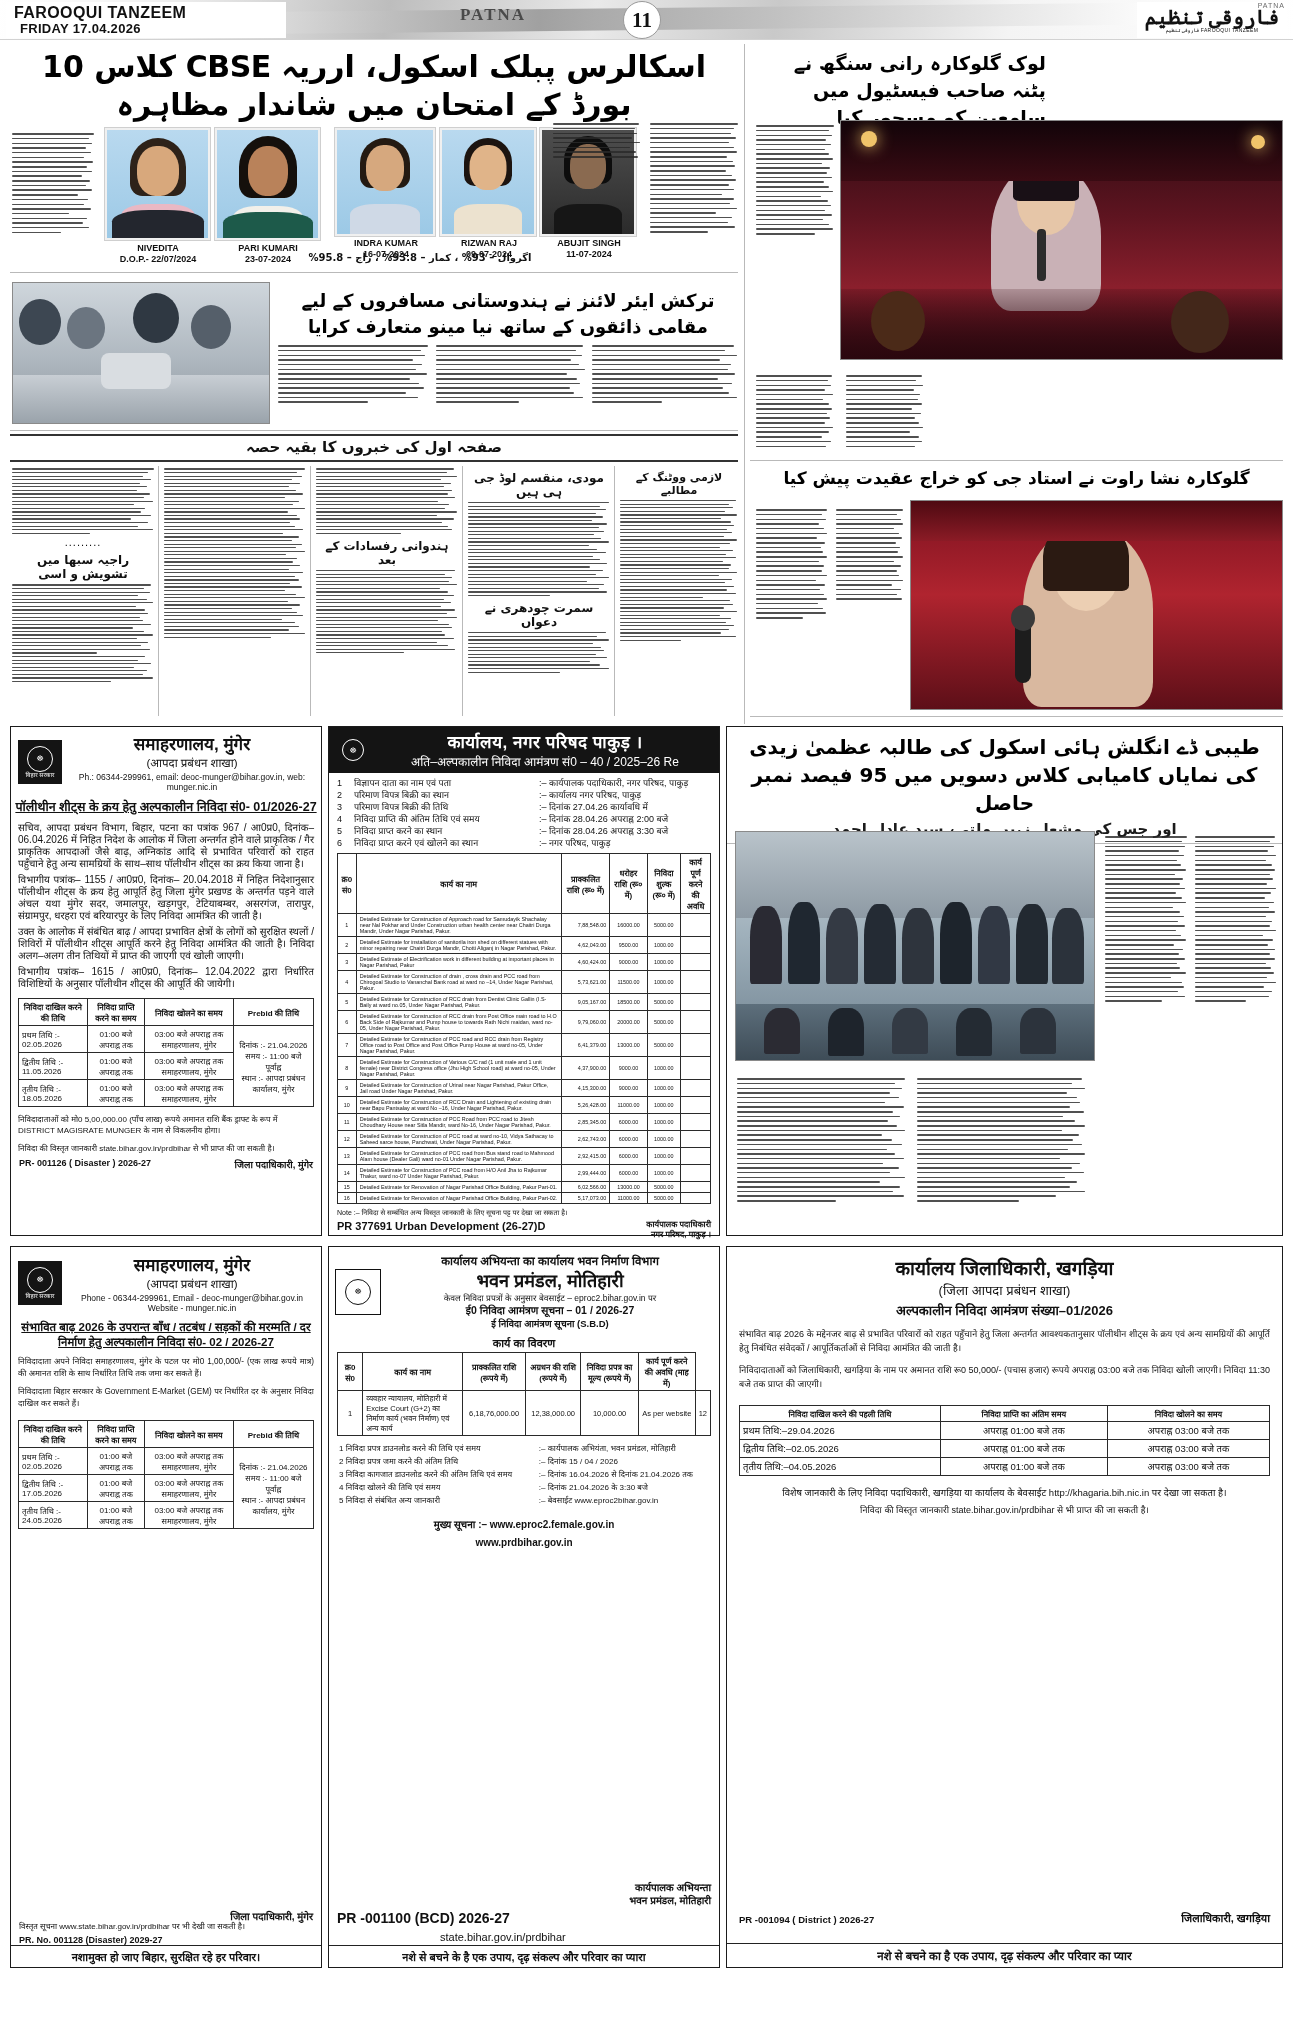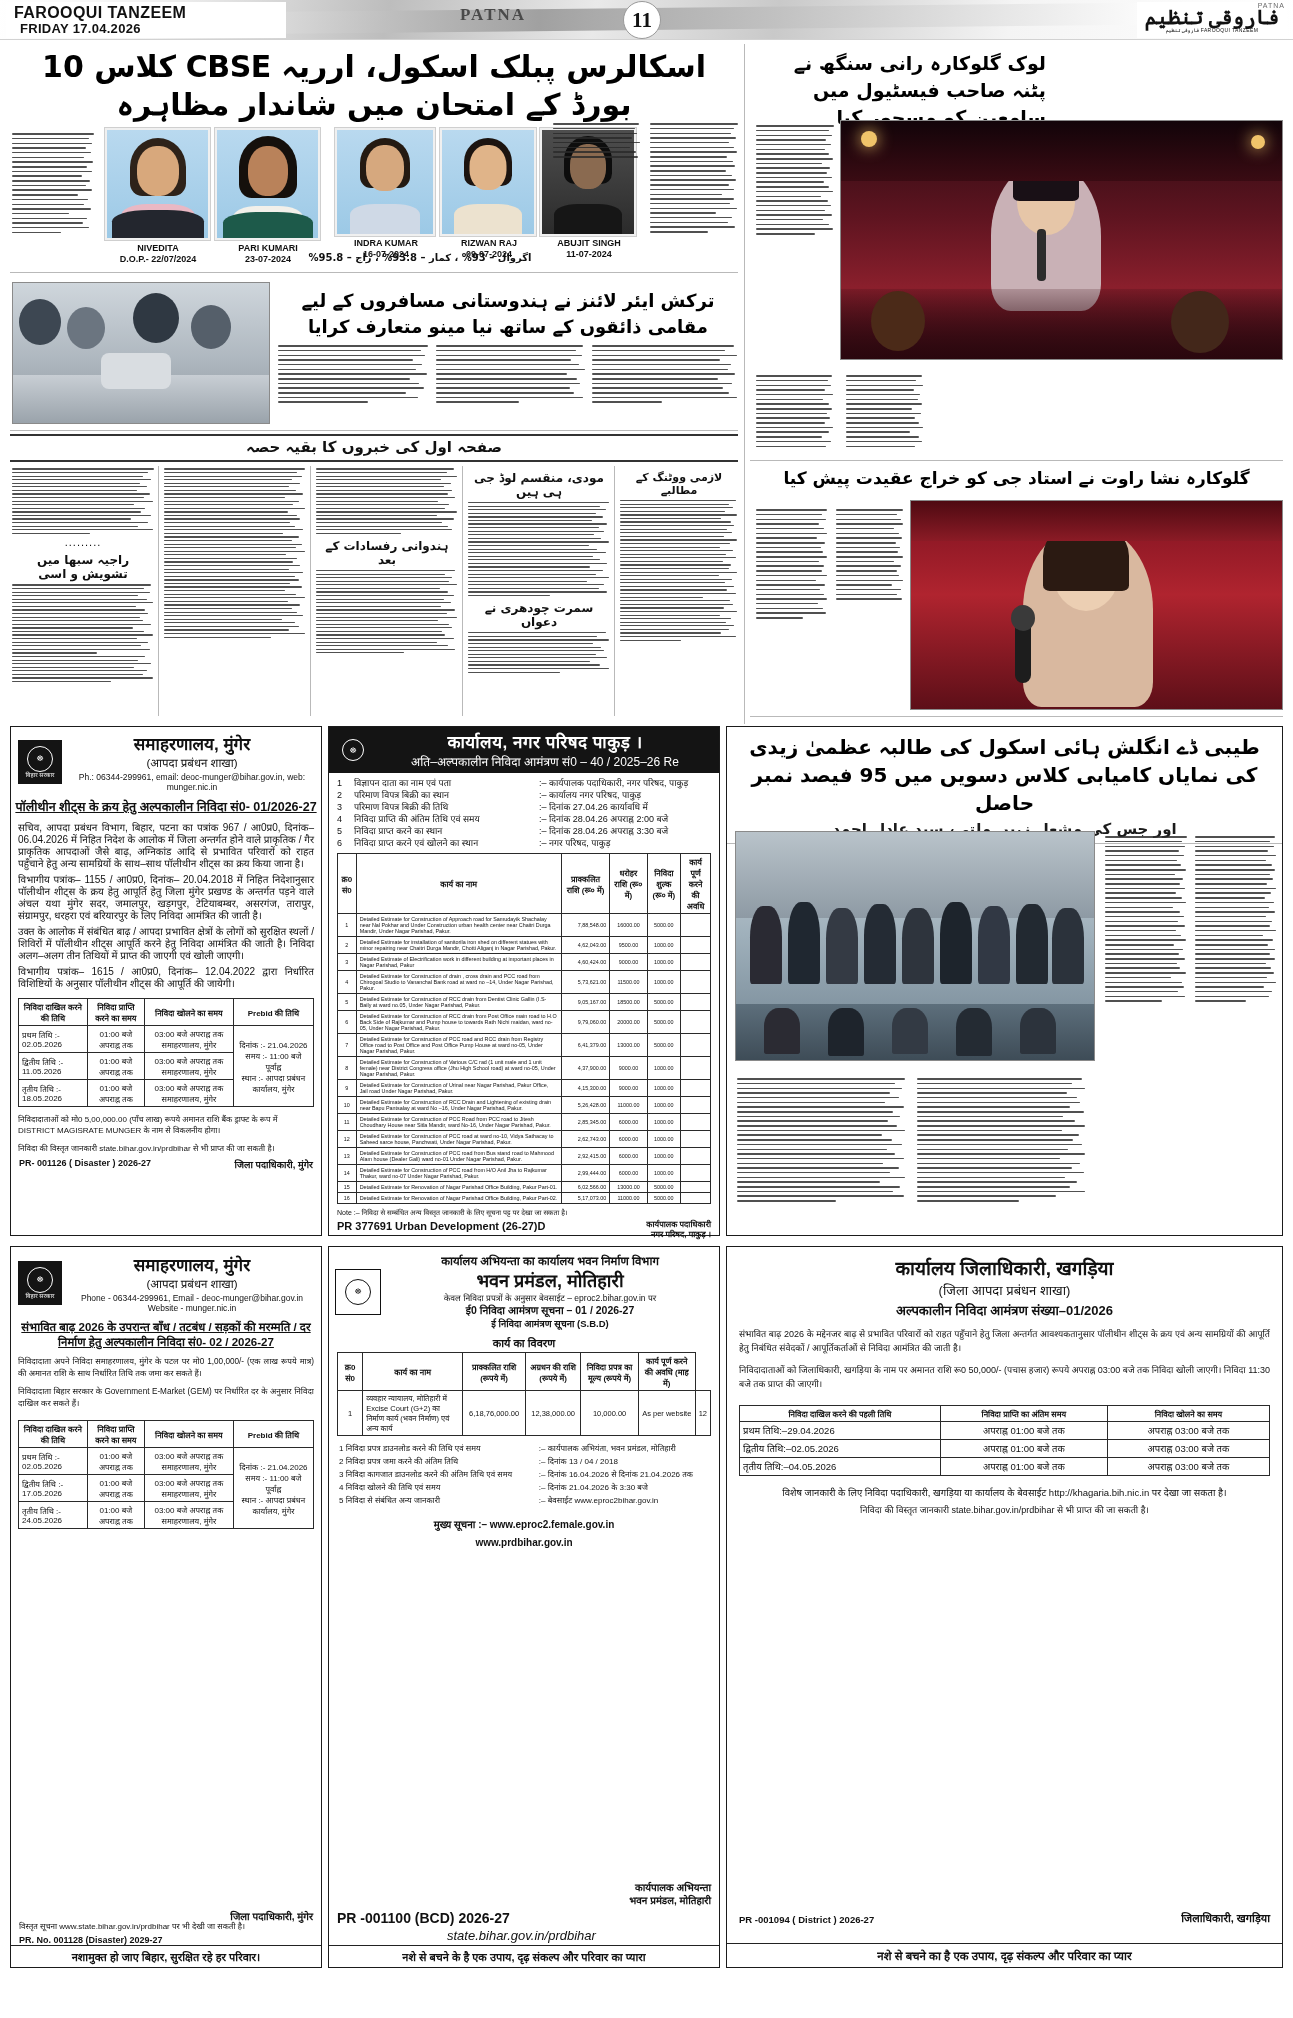--- a/index.html
+++ b/index.html
@@ -1278,21 +1278,21 @@
         </tbody>
       </table>
     </div>
     <div class="numlist" style="padding:6px 10px;font-size:8px;line-height:13px;">
       <div>
           <span class="k">1  निविदा प्रपत्र डाउनलोड करने की तिथि एवं समय</span>
           <span class="v">:– कार्यपालक अभियंता, भवन प्रमंडल, मोतिहारी</span>
         </div>
       <div>
           <span class="k">2  निविदा प्रपत्र जमा करने की अंतिम तिथि</span>
-          <span class="v">:– दिनांक  13 / 04 / 2018</span>
+          <span class="v">:– दिनांक  15 / 04 / 2026</span>
         </div>
       <div>
           <span class="k">3  निविदा कागजात डाउनलोड करने की अंतिम तिथि एवं समय</span>
           <span class="v">:– दिनांक  16.04.2026 से दिनांक 21.04.2026 तक</span>
         </div>
       <div>
           <span class="k">4  निविदा खोलने की तिथि एवं समय</span>
           <span class="v">:– दिनांक  21.04.2026 के 3:30 बजे</span>
         </div>
       <div>
@@ -1300,21 +1300,21 @@
           <span class="v">:– बेवसाईट www.eproc2bihar.gov.in</span>
         </div>
     </div>
     <div style="text-align:center;font-size:10px;font-weight:bold;padding:4px;">मुख्य सूचना :– www.eproc2.female.gov.in</div>
     <div style="text-align:center;font-size:10px;font-weight:bold;padding:2px;">www.prdbihar.gov.in</div>
     <div style="position:absolute;right:8px;bottom:60px;font-size:10px;font-weight:bold;text-align:right;line-height:13px;">
       <div>कार्यपालक अभियन्ता</div>
       <div>भवन प्रमंडल, मोतिहारी</div>
     </div>
     <div style="position:absolute;left:8px;bottom:41px;font-size:14px;font-weight:bold;">PR -001100 (BCD) 2026-27</div>
-    <div style="position:absolute;left:118px;bottom:24px;font-size:13px;font-style:italic;">state.bihar.gov.in/prdbihar</div>
+    <div style="position:absolute;left:111px;bottom:24px;font-size:11px;">state.bihar.gov.in/prdbihar</div>
     <div style="position:absolute;left:0;bottom:0;width:100%;border-top:1px solid #222;padding:3px 0;text-align:center;font-size:11px;font-weight:bold;">नशे से बचने के है एक उपाय, दृढ़ संकल्प और परिवार का प्यारा</div>
   </div>
 
   <div class="ad" style="left:726px;top:1246px;width:557px;height:722px;">
     <div style="text-align:center;padding:8px 6px 2px;">
       <div style="font-size:19px;font-weight:bold;">कार्यालय जिलाधिकारी, खगड़िया</div>
       <div style="font-size:13px;">(जिला आपदा प्रबंधन शाखा)</div>
       <div style="font-size:13px;font-weight:bold;margin-top:2px;">अल्पकालीन निविदा आमंत्रण संख्या–01/2026</div>
     </div>
     <div class="ad-body" style="font-size:9px;line-height:14px;text-align:justify;padding:6px 12px;">

